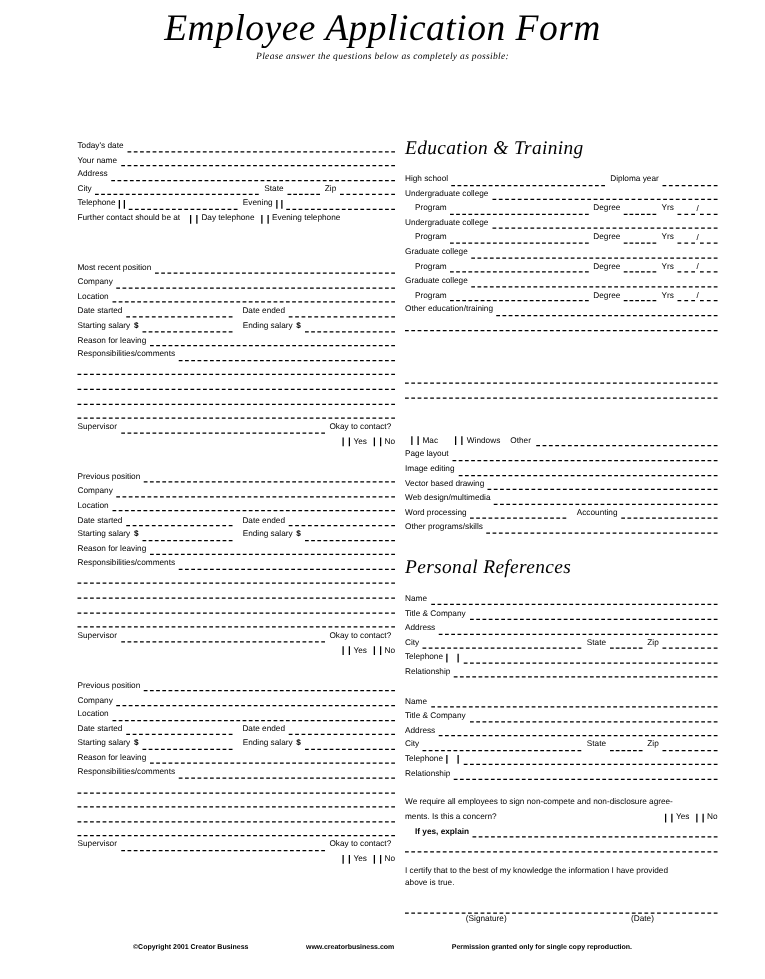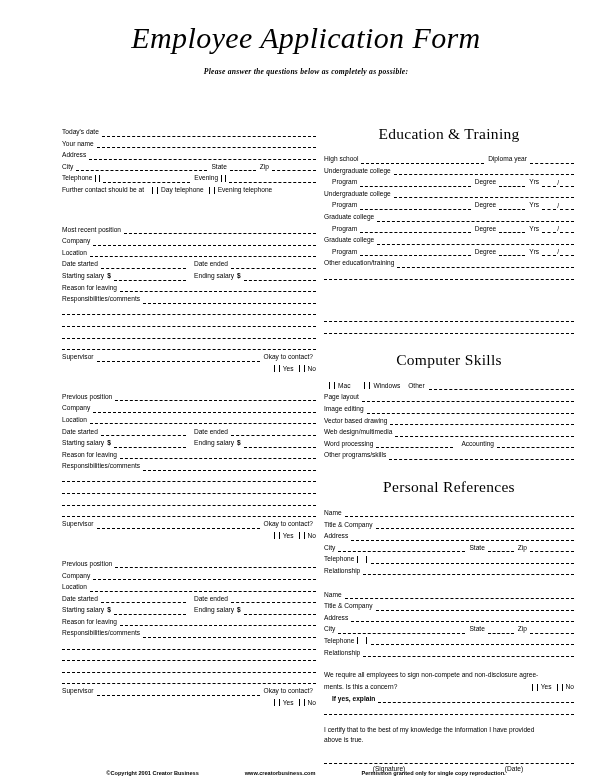--- a/index.html
+++ b/index.html
@@ -22,47 +22,46 @@
     letter-spacing:.2px;
     padding-top:14px;
   }
   .main-title{
     text-align:center;
     font-family:"Liberation Serif", serif;
     font-style:italic;
     font-size:30px;
     font-weight:400;
     letter-spacing:.4px;
-    margin-top:21px;
+    margin-top:6px;
   }
   .subtitle{
     text-align:center;
     font-family:"Liberation Serif", serif;
     font-style:italic;
-    font-weight:bold;
+    font-weight:normal;
     font-size:7.6px;
     letter-spacing:.25px;
-    margin-top:12px;
   }
 
   
   .cols{
     position:absolute;
     top:104px;left:0;right:0;
     display:flex;
     padding:0 46px 0 62px;
     box-sizing:border-box;
   }
   .col-left{width:254px;flex:none;}
   .col-gap{width:8px;flex:none;}
   .col-right{width:250px;flex:none;}
 
   .sect-title{
-    text-align:center;
     font-family:"Liberation Serif", serif;
+    font-style:italic;
     font-size:15.5px;
     margin:0;
     padding:0;
     letter-spacing:.3px;
     white-space:nowrap;
   }
 
   
   .row{
     display:flex;
@@ -462,21 +461,20 @@
       <div class="fullrule"></div>
 
       <div style="height:20px"></div>
 
       <div style="height:11px"></div>
       <div class="fullrule"></div>
       <div class="fullrule"></div>
 
       <div style="height:17px"></div>
 
-      <div class="sect-title">Computer Skills</div>
       <div style="height:10px"></div>
 
       <div class="row">
         <span class="cbx2"></span>
         <span class="cbx"></span>
         <span class="cbtext">Mac</span>
         <span class="cbx2" style="margin-left:14px"></span>
         <span class="cbx"></span>
         <span class="cbtext">Windows</span>
         <span class="cbtext" style="padding-left:8px">Other</span>

